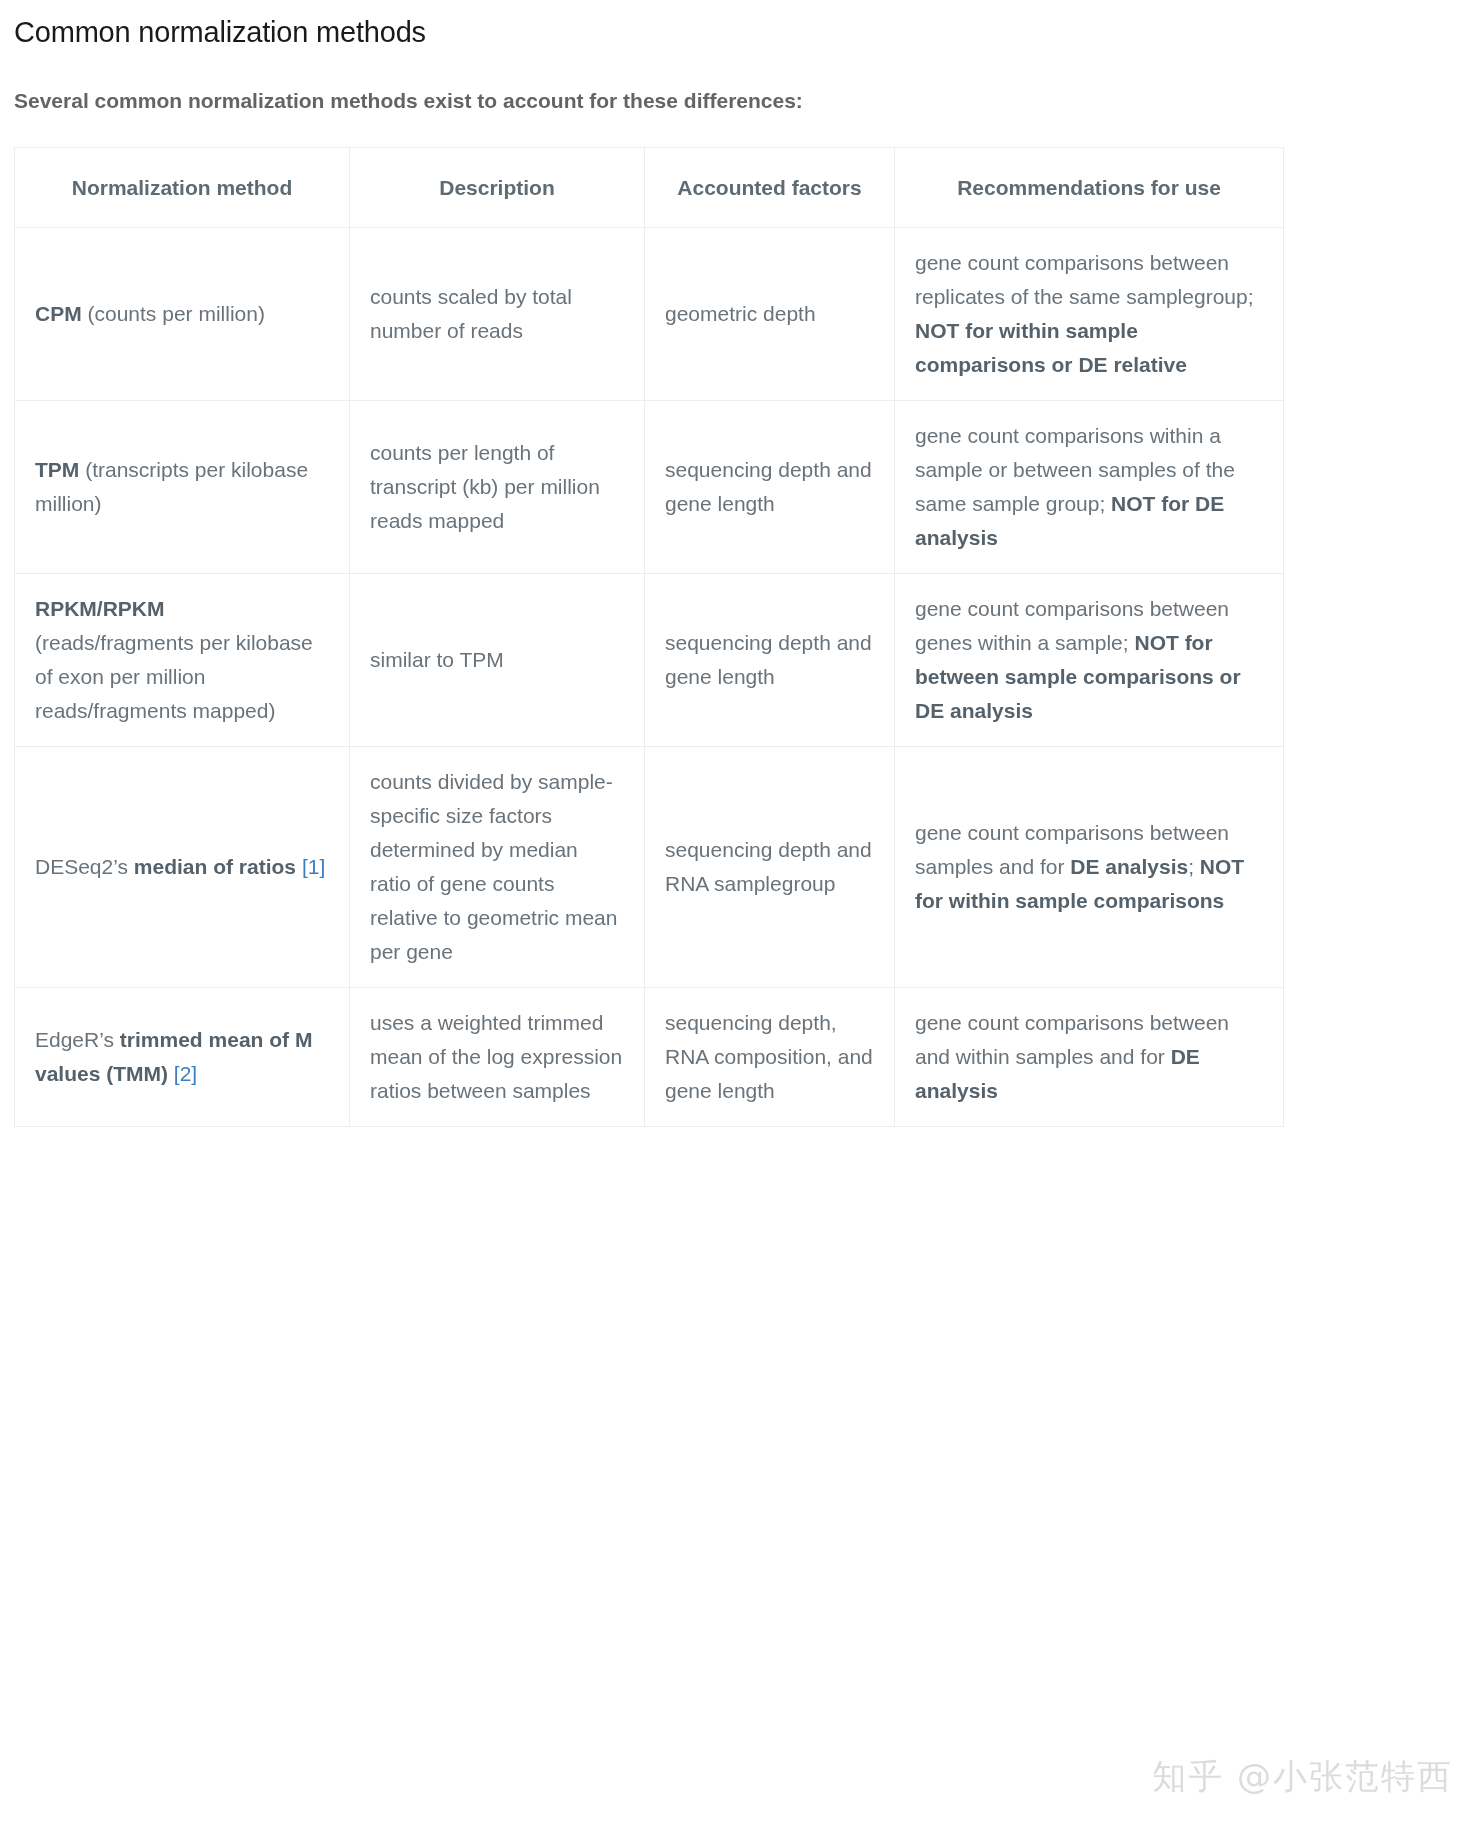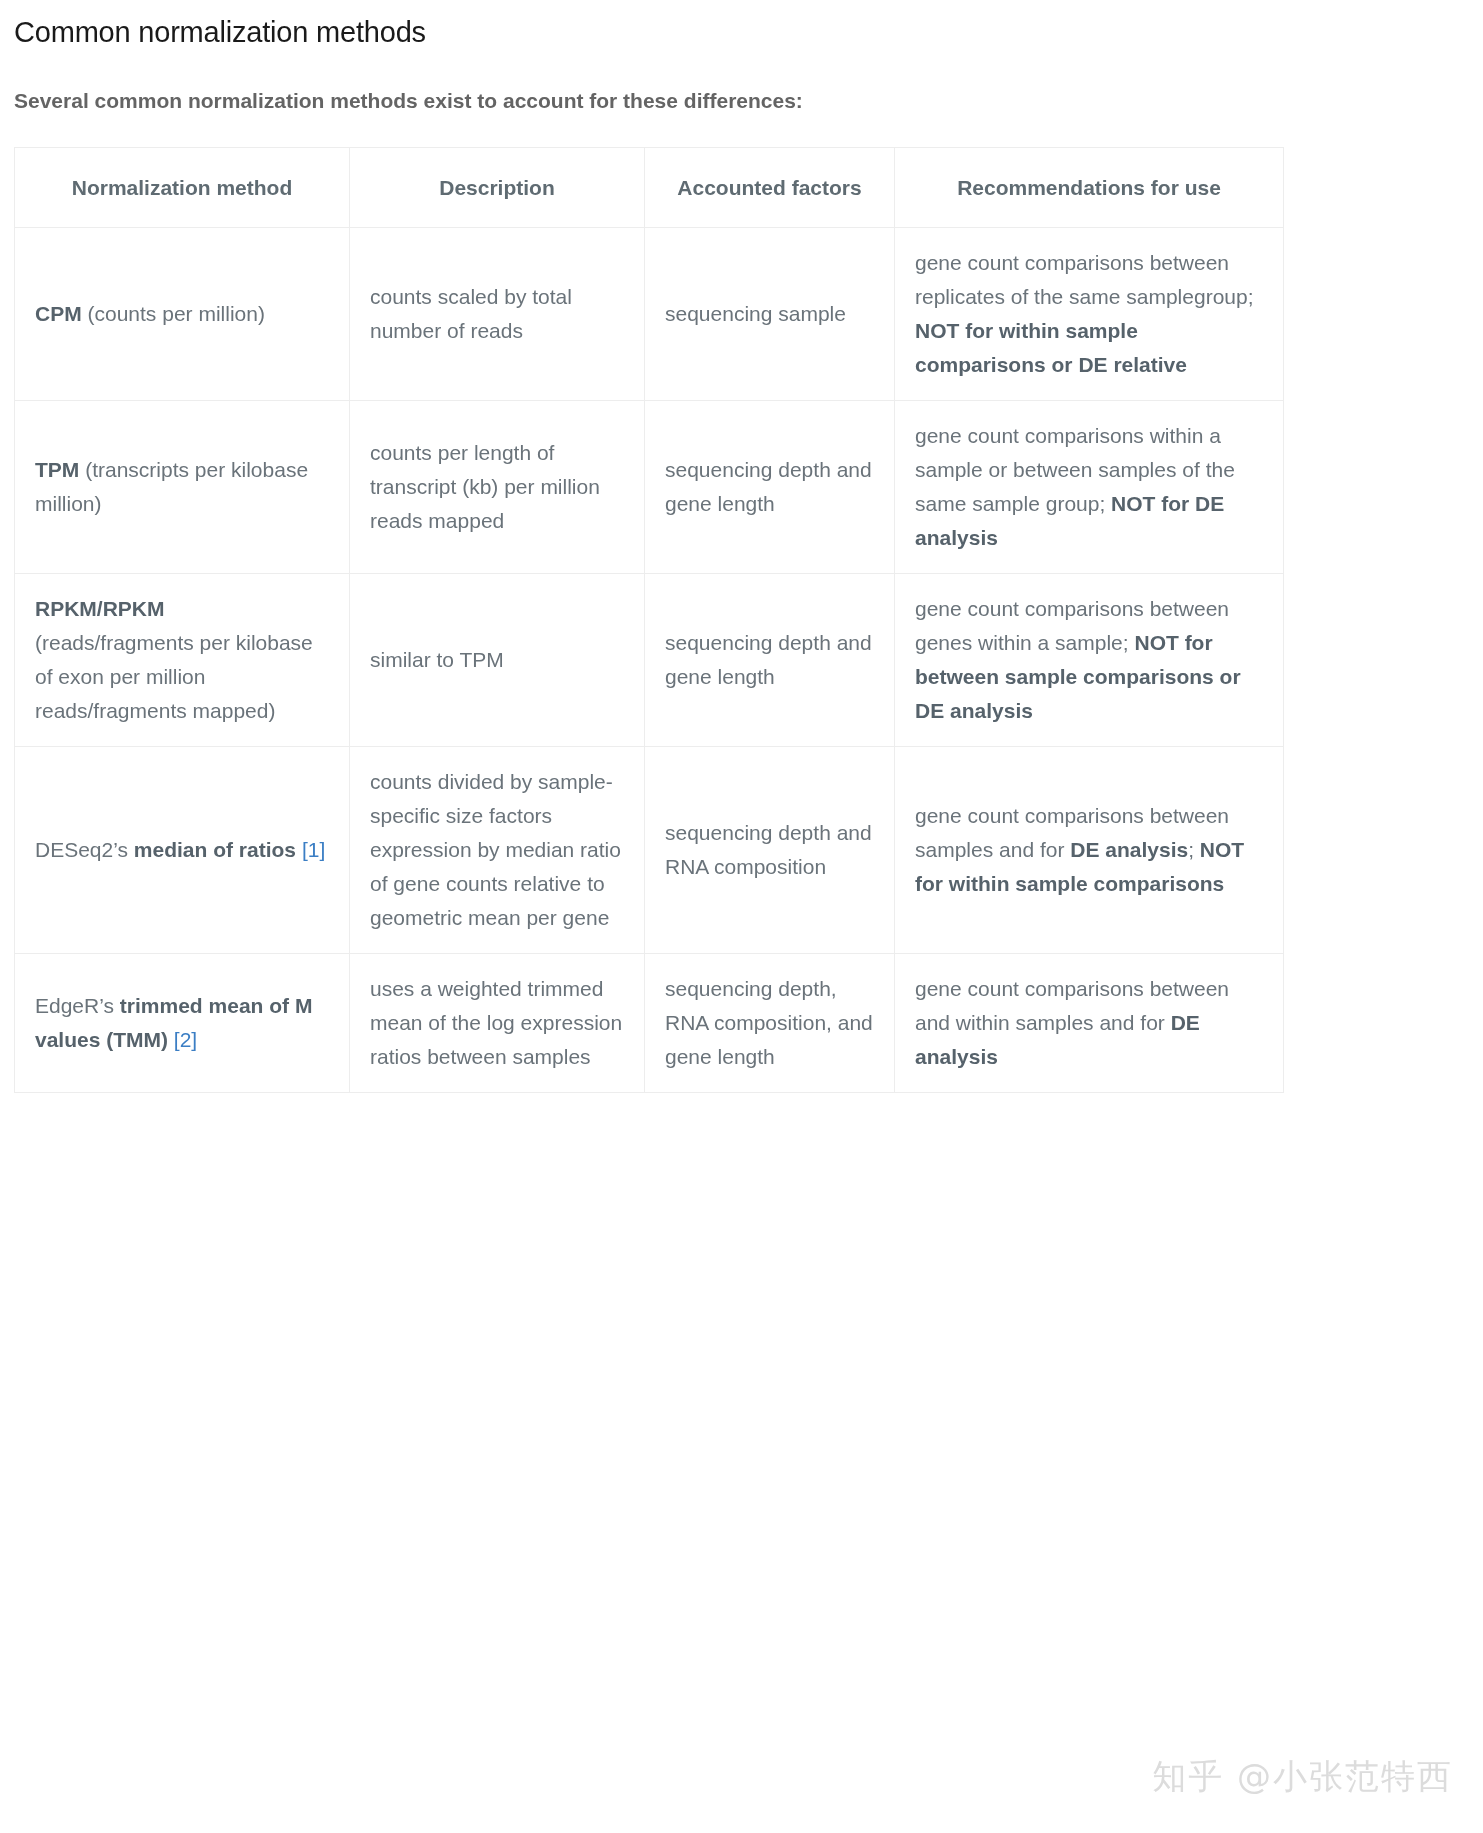--- a/index.html
+++ b/index.html
@@ -119,39 +119,39 @@
         <th>Normalization method</th>
         <th>Description</th>
         <th>Accounted factors</th>
         <th>Recommendations for use</th>
       </tr>
     </thead>
     <tbody>
       <tr>
         <td><b>CPM</b> (counts per million)</td>
         <td>counts scaled by total number of reads</td>
-        <td>sequencing sample</td>
+        <td>geometric depth</td>
         <td>gene count comparisons between replicates of the same samplegroup; <b>NOT for within sample comparisons or DE relative</b></td>
       </tr>
       <tr>
         <td><b>TPM</b> (transcripts per kilobase million)</td>
         <td>counts per length of transcript (kb) per million reads mapped</td>
         <td>sequencing depth and gene length</td>
         <td>gene count comparisons within a sample or between samples of the same sample group; <b>NOT for DE analysis</b></td>
       </tr>
       <tr>
         <td><b>RPKM/RPKM</b> (reads/fragments per kilobase of exon per million reads/fragments mapped)</td>
         <td>similar to TPM</td>
         <td>sequencing depth and gene length</td>
         <td>gene count comparisons between genes within a sample; <b>NOT for between sample comparisons or DE analysis</b></td>
       </tr>
       <tr>
         <td>DESeq2’s <b>median of ratios</b> <a class="cite" href="#">[1]</a></td>
-        <td>counts divided by sample-specific size factors expression by median ratio of gene counts relative to geometric mean per gene</td>
-        <td>sequencing depth and RNA composition</td>
+        <td>counts divided by sample-specific size factors determined by median ratio of gene counts relative to geometric mean per gene</td>
+        <td>sequencing depth and RNA samplegroup</td>
         <td>gene count comparisons between samples and for <b>DE analysis</b>; <b>NOT for within sample comparisons</b></td>
       </tr>
       <tr>
         <td>EdgeR’s <b>trimmed mean of M values (TMM)</b> <a class="cite" href="#">[2]</a></td>
         <td>uses a weighted trimmed mean of the log expression ratios between samples</td>
         <td>sequencing depth, RNA composition, and gene length</td>
         <td>gene count comparisons between and within samples and for <b>DE analysis</b></td>
       </tr>
     </tbody>
   </table>

